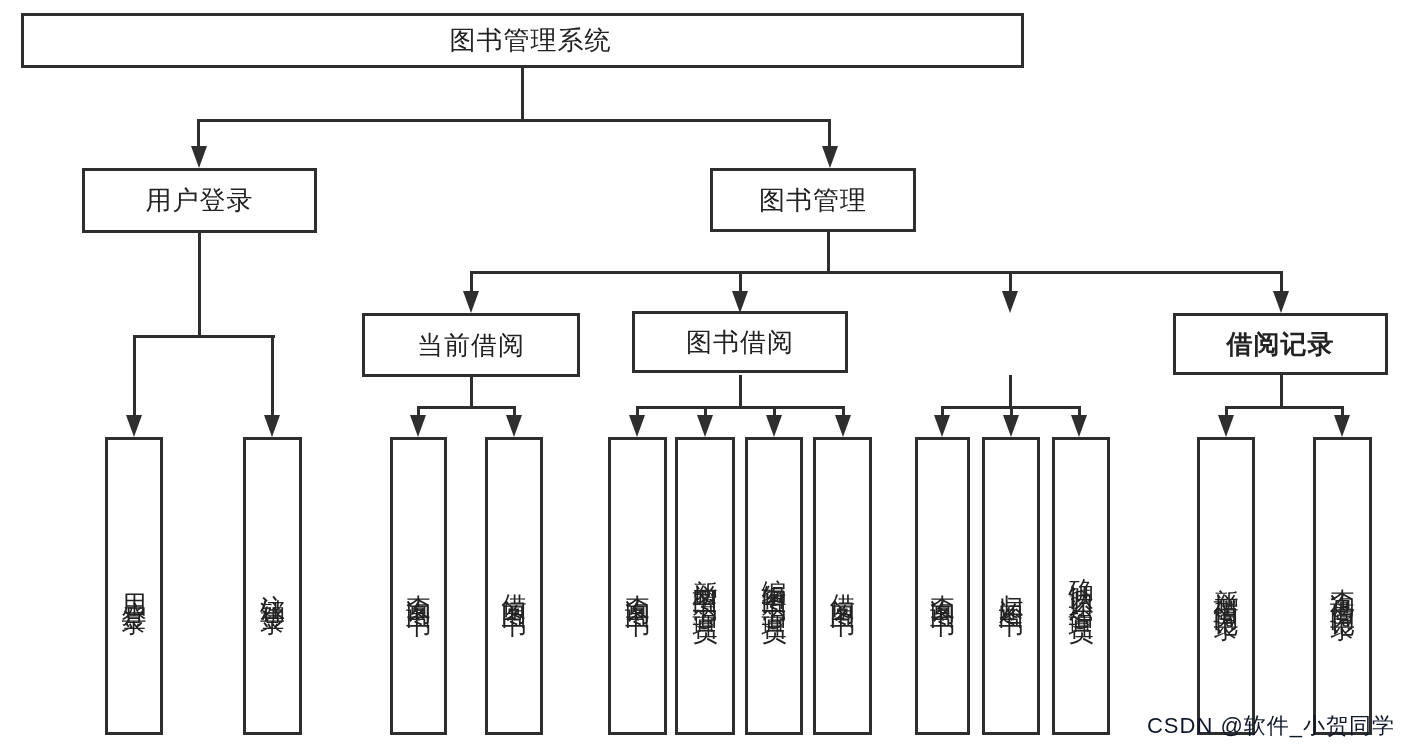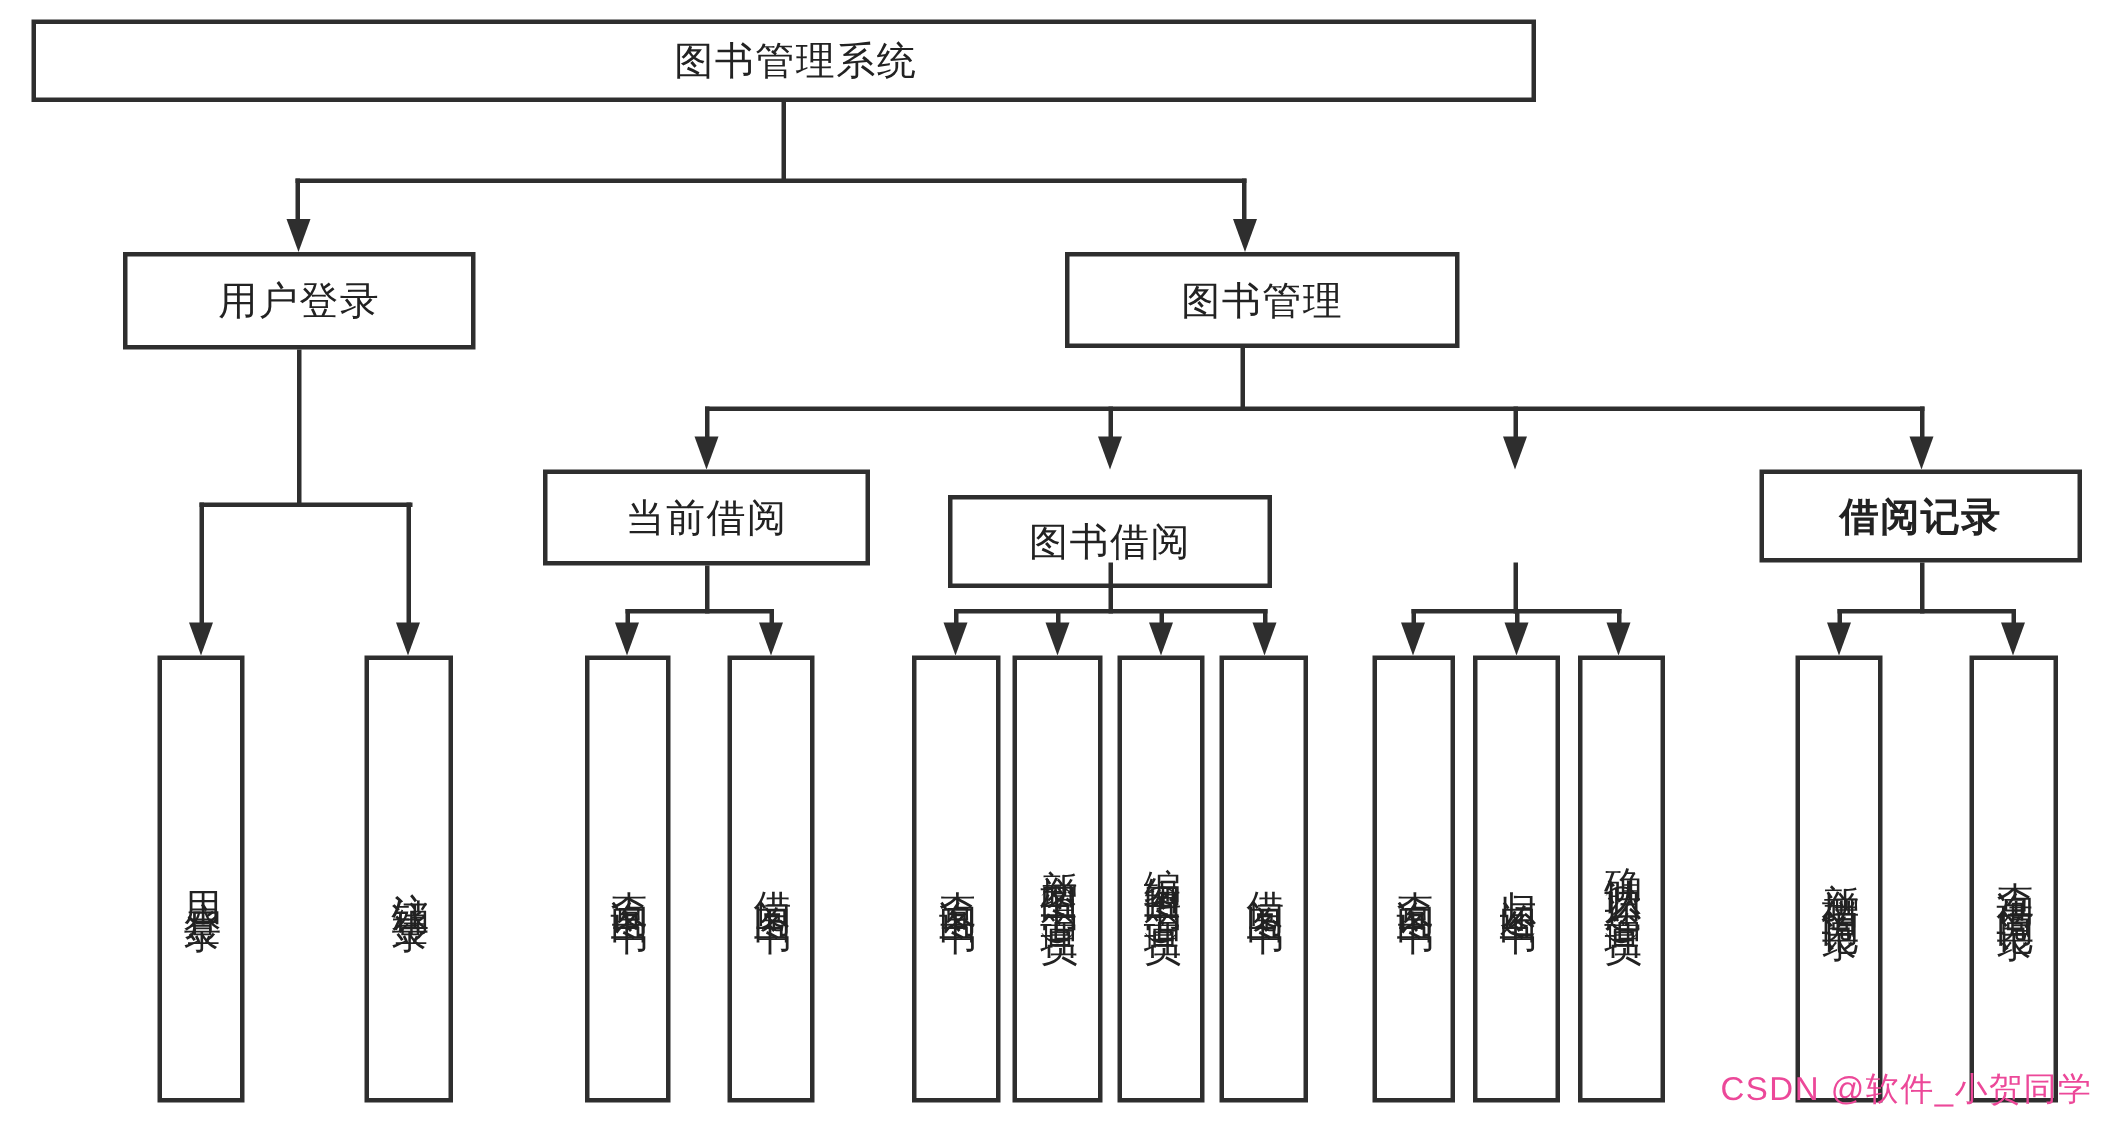--- a/index.html
+++ b/index.html
@@ -40,21 +40,21 @@
   .ah {
     position:absolute; width:0; height:0;
     border-left:8px solid transparent;
     border-right:8px solid transparent;
     border-top:22px solid #2e2e2e;
   }
   .watermark {
     position:absolute;
     right:10px; bottom:6px;
     font-size:22px;
-    color:#ec4899;
+    color:#0f172a;
     letter-spacing:1px;
     white-space:nowrap;
   }
 </style>
 </head>
 <body>
 
 <div id="stage">
 
   <div class="hbox" style="left:21px; top:13px; width:1003px; height:55px;padding-left:16px;">
@@ -64,21 +64,21 @@
   <div class="vline" style="left:521px; top:68px; height:54px;"></div>
   <div class="hline" style="left:197px; top:119px; width:634px;"></div>
   <div class="vline" style="left:197px; top:119px; height:30px;"></div>
   <div class="ah" style="left:191px; top:146px;"></div>
   <div class="vline" style="left:828px; top:119px; height:30px;"></div>
   <div class="ah" style="left:822px; top:146px;"></div>
 
   <div class="hbox" style="left:82px; top:168px; width:235px; height:65px;">
     <span>用户登录</span>
   </div>
-  <div class="hbox" style="left:710px; top:168px; width:263px; height:64px;">
+  <div class="hbox" style="left:710px; top:168px; width:206px; height:64px;">
     <span>图书管理</span>
   </div>
 
   <div class="vline" style="left:198px; top:233px; height:105px;"></div>
   <div class="hline" style="left:133px; top:335px; width:142px;"></div>
   <div class="vline" style="left:133px; top:335px; height:84px;"></div>
   <div class="ah" style="left:126px; top:415px;"></div>
   <div class="vline" style="left:271px; top:335px; height:84px;"></div>
   <div class="ah" style="left:264px; top:415px;"></div>
 
@@ -89,21 +89,21 @@
   <div class="vline" style="left:739px; top:271px; height:22px;"></div>
   <div class="ah" style="left:732px; top:291px;"></div>
   <div class="vline" style="left:1009px; top:271px; height:22px;"></div>
   <div class="ah" style="left:1002px; top:291px;"></div>
   <div class="vline" style="left:1280px; top:271px; height:22px;"></div>
   <div class="ah" style="left:1273px; top:291px;"></div>
 
   <div class="hbox" style="left:362px; top:313px; width:218px; height:64px;">
     <span>当前借阅</span>
   </div>
-  <div class="hbox" style="left:632px; top:330px; width:216px; height:62px;">
+  <div class="hbox" style="left:632px; top:311px; width:216px; height:62px;">
     <span>图书借阅</span>
   </div>
   <div class="hbox" style="left:1173px; top:313px; width:215px; height:62px;font-weight:bold;">
     <span>借阅记录</span>
   </div>
 
   <div class="vline" style="left:470px; top:377px; height:32px;"></div>
   <div class="hline" style="left:417px; top:406px; width:99px;"></div>
   <div class="vline" style="left:417px; top:406px; height:13px;"></div>
   <div class="ah" style="left:410px; top:415px;"></div>

